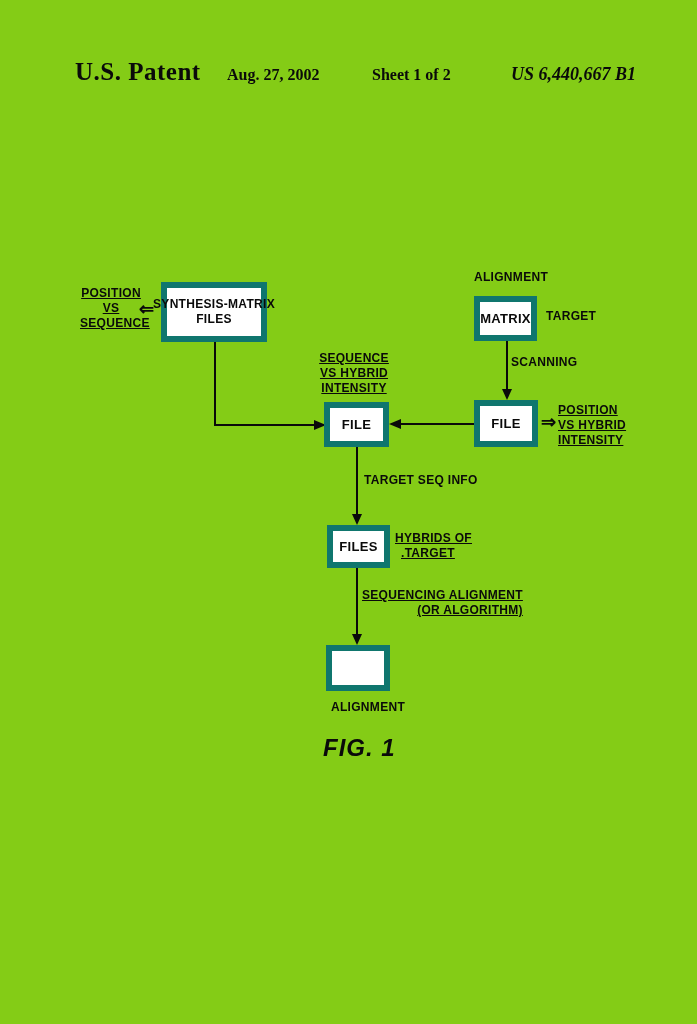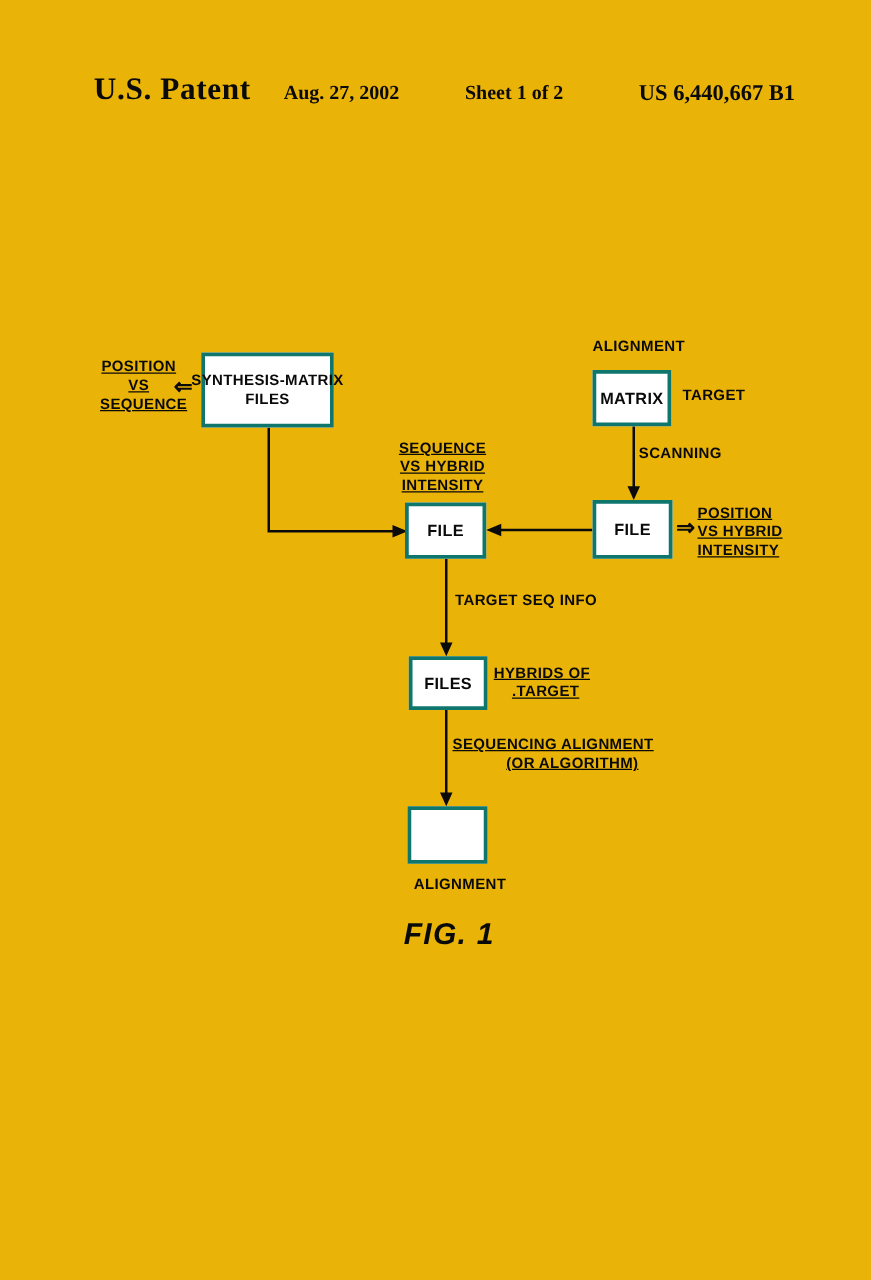--- a/index.html
+++ b/index.html
@@ -4,37 +4,37 @@
 <style>
   html, body { margin: 0; padding: 0; }
   body {
     width: 697px; height: 1024px;
     background: #f4f4f2;
     font-family: "Liberation Sans", sans-serif;
   }
   #page {
     position: relative;
     width: 697px; height: 1024px;
-    background: #eab308;
+    background: #84cc16;
     overflow: hidden;
     color: #0a0a0a;
   }
 
   
   .hdr { position: absolute; white-space: nowrap; color: #0a0a0a; font-family: "Liberation Serif", serif; font-weight: 700; }
   #hdr-patent-label { left: 75px; top: 58px; font-size: 25px; letter-spacing: 0.5px; }
   #hdr-date        { left: 227px; top: 66px; font-size: 16px; }
   #hdr-sheet       { left: 372px; top: 66px; font-size: 16px; }
-  #hdr-number      { left: 511px; top: 64px; font-size: 18px; }
+  #hdr-number      { left: 511px; top: 64px; font-size: 18px; font-style: italic; }
 
   
   .dbox {
     position: absolute;
     background: #ffffff;
-    border: 3px solid #0f766e;
+    border: 6px solid #0f766e;
     display: flex; flex-direction: column;
     align-items: center; justify-content: center;
     font-weight: 700; font-size: 13px; letter-spacing: 0.3px;
     text-align: center; line-height: 15px;
     box-sizing: border-box;
     white-space: nowrap;
   }
   #box-synthesis { left: 161px; top: 282px; width: 106px; height: 60px; font-size: 12px; }
   #box-matrix    { left: 474px; top: 296px; width: 63px;  height: 45px; text-align: center; }
   #box-file-scan { left: 474px; top: 400px; width: 64px;  height: 47px; }
@@ -51,24 +51,24 @@
   .lbl span { display: block; text-decoration: underline; }
   #lbl-pos-vs-seq      { left: 80px;  top: 286px; width: 62px; text-align: center; }
   #lbl-arrow-left      { left: 139px; top: 302px; font-size: 18px; letter-spacing: 0; }
   #lbl-experiment      { left: 474px; top: 270px; }
   #lbl-target          { left: 546px; top: 309px; }
   #lbl-scanning        { left: 511px; top: 355px; }
   #lbl-seq-vs-hybrid   { left: 319px; top: 351px; width: 70px; text-align: center; }
   #lbl-arrow-right     { left: 541px; top: 415px; font-size: 18px; letter-spacing: 0; }
   #lbl-pos-vs-hybrid   { left: 558px; top: 403px; text-align: left; }
   #lbl-target-seq-info { left: 364px; top: 473px; }
-  #lbl-hybrids         { left: 395px; top: 531px; text-align: center; }
+  #lbl-hybrids         { left: 395px; top: 531px; }
   #lbl-hybrids span.indent { margin-left: 6px; }
   #lbl-seq-align       { left: 362px; top: 588px; }
-  #lbl-seq-align span.indent { margin-left: 43px; }
+  #lbl-seq-align span.indent { margin-left: 23px; text-align: right; }
   #lbl-solution        { left: 331px; top: 700px; }
 
   #fig-caption {
     position: absolute; left: 323px; top: 734px;
     font-style: italic; font-weight: 700; font-size: 24px;
     letter-spacing: 1px; color: #0a0a0a; white-space: nowrap;
   }
 
   
   #connectors { position: absolute; left: 0; top: 0; width: 697px; height: 1024px; pointer-events: none; }

